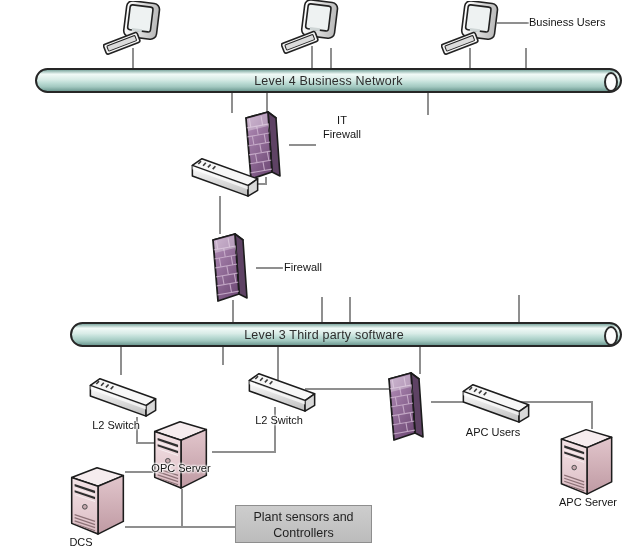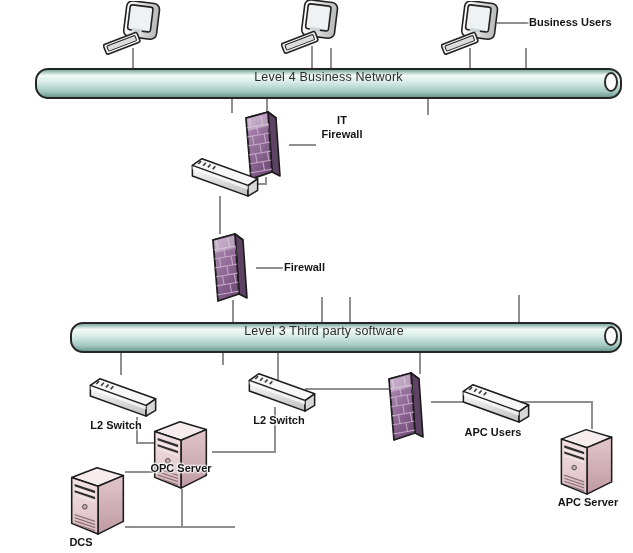--- a/index.html
+++ b/index.html
@@ -2,27 +2,27 @@
 <html><head>
 <meta charset="utf-8">
 <style>
   html,body{margin:0;padding:0;background:#fff;}
   #canvas{position:relative;width:633px;height:553px;background:#fff;overflow:hidden;
           font-family:"Liberation Sans",sans-serif;}
   .ln{position:absolute;background:#8f8f8f;}
   .lnv{width:2px;}
   .lnh{height:2px;}
   .ic{position:absolute;z-index:2;}
-  .bus{position:absolute;height:31px;border:2px solid #262626;border-radius:13px;box-sizing:border-box;
+  .bus{position:absolute;height:25px;border:2px solid #262626;border-radius:13px;box-sizing:border-box;
        background:linear-gradient(180deg,#7fa9a1 0%,#f1faf7 20%,#d9ece7 45%,#bcdcd5 62%,#a2c8c0 80%,#6f9b93 100%);
-       display:flex;justify-content:center;z-index:2;}
+       display:flex;align-items:center;justify-content:center;z-index:2;}
   .bus-label{font-size:12.5px;color:#2d2d2d;letter-spacing:.2px;}
   .ring{position:absolute;right:2px;top:2px;width:10px;height:16px;background:#fdfdfd;
         border:2px solid #2a2a2a;border-radius:50%;}
-  .dev{position:absolute;font-weight:bold;font-size:11px;color:#141414;white-space:nowrap;z-index:3;
+  .dev{position:absolute;font-weight:normal;font-size:11px;color:#141414;white-space:nowrap;z-index:3;
        text-shadow:0 0 2px #fff,0 0 2px #fff,0 0 3px #fff,1px 1px 2px #fff,-1px -1px 2px #fff;}
   .center{text-align:center;}
   .pcn{position:absolute;font-weight:bold;font-size:10.5px;line-height:12px;text-align:center;z-index:3;
        color:#f3dfe0;text-shadow:-1px -1px 0 #8a7376,1px -1px 0 #8a7376,-1px 1px 0 #8a7376,1px 1px 0 #8a7376;}
   .plantbox{position:absolute;background:linear-gradient(180deg,#cdcdcd,#bcbcbc);border:1px solid #8e8e8e;
        color:#1f1f1f;font-size:12.5px;line-height:16px;text-align:center;padding-top:3px;box-sizing:border-box;z-index:2;}
   .twoline span{display:block;}
 </style>
 </head>
 <body>
@@ -244,14 +244,18 @@
   <div class="ln lnh" style="left:520px;top:401px;width:73px"></div>
   <div class="ln lnv" style="left:591px;top:401px;height:28px"></div>
 
   <svg class="ic" style="left:556px;top:423px" width="62" height="74">
       <use href="#sym-server" xlink:href="#sym-server"></use>
     </svg>
   <div class="dev center" style="left:550px;top:496px;width:76px">APC Server</div>
 
   <div class="ln lnv" style="left:181px;top:489px;height:39px"></div>
   <div class="ln lnh" style="left:125px;top:526px;width:110px"></div>
+  <div class="plantbox twoline" style="left:235px;top:505px;width:137px;height:38px">
+    <span>Plant sensors and</span>
+    <span>Controllers</span>
+  </div>
 
 </div>
 
 </body></html>

